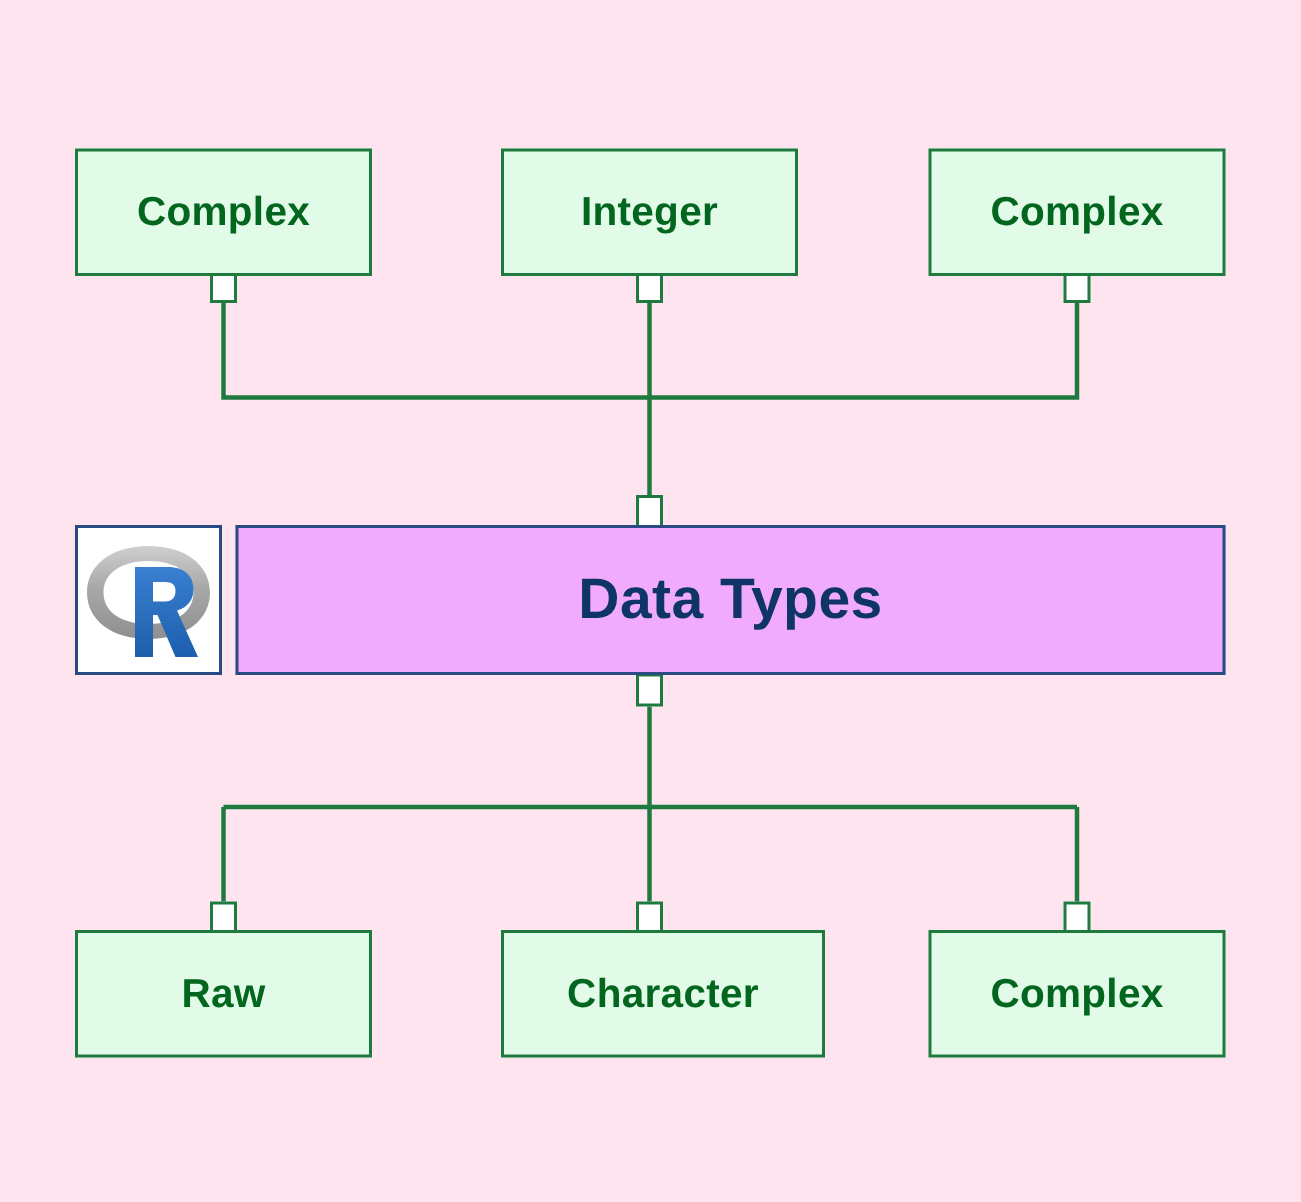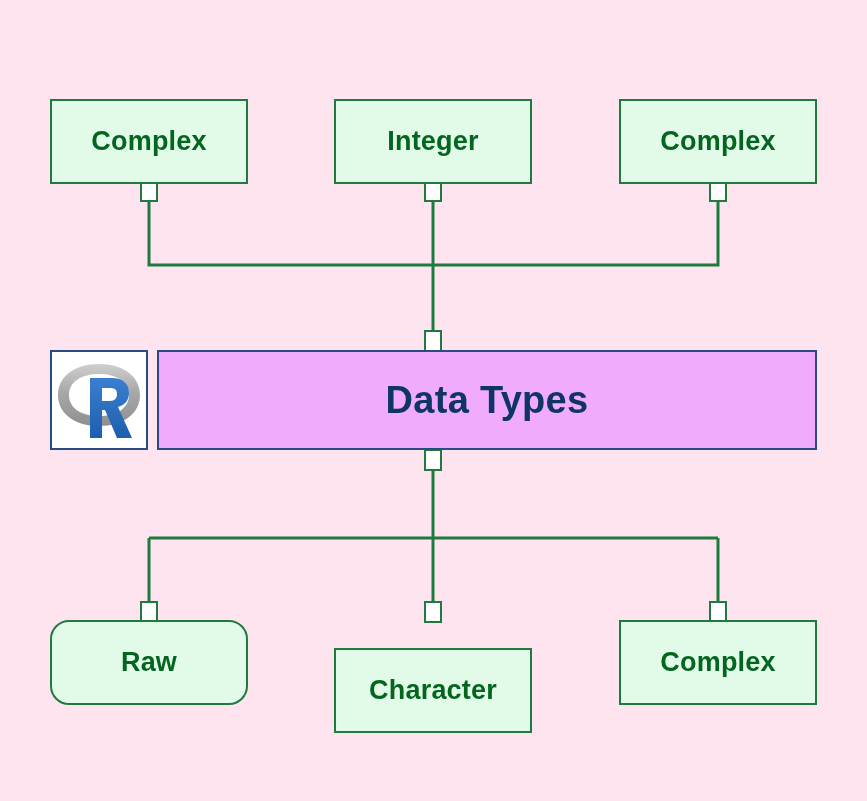--- a/index.html
+++ b/index.html
@@ -143,25 +143,25 @@
 
       <path fill="url(#rGrad)" d="M38 26 L60 26 C 71 26 77 32 77 41 C 77 48 73 53 66 55 L80 86 L65 86 L53 58 L50 58 L50 86 L38 86 Z
                M50 36 L50 49 L58 49 C 63 49 65 46 65 42 C 65 38 63 36 58 36 Z"></path>
     </svg>
   </div>
 
   <div class="node root-box" style="left:157px; top:350px; width:660px; height:100px;">
     <span>Data Types</span>
   </div>
 
-  <div class="node leaf-box" style="left:50px; top:620px; width:198px; height:85px;border-radius:19px;">
+  <div class="node leaf-box" style="left:50px; top:620px; width:198px; height:85px;">
     <span>Raw</span>
   </div>
 
-  <div class="node leaf-box" style="left:334px; top:648px; width:198px; height:85px;">
+  <div class="node leaf-box" style="left:334px; top:620px; width:216px; height:85px;">
     <span>Character</span>
   </div>
 
   <div class="node leaf-box" style="left:619px; top:620px; width:198px; height:85px;justify-content:center;">
     <span>Complex</span>
   </div>
 
 </div>
 
 </body></html>

